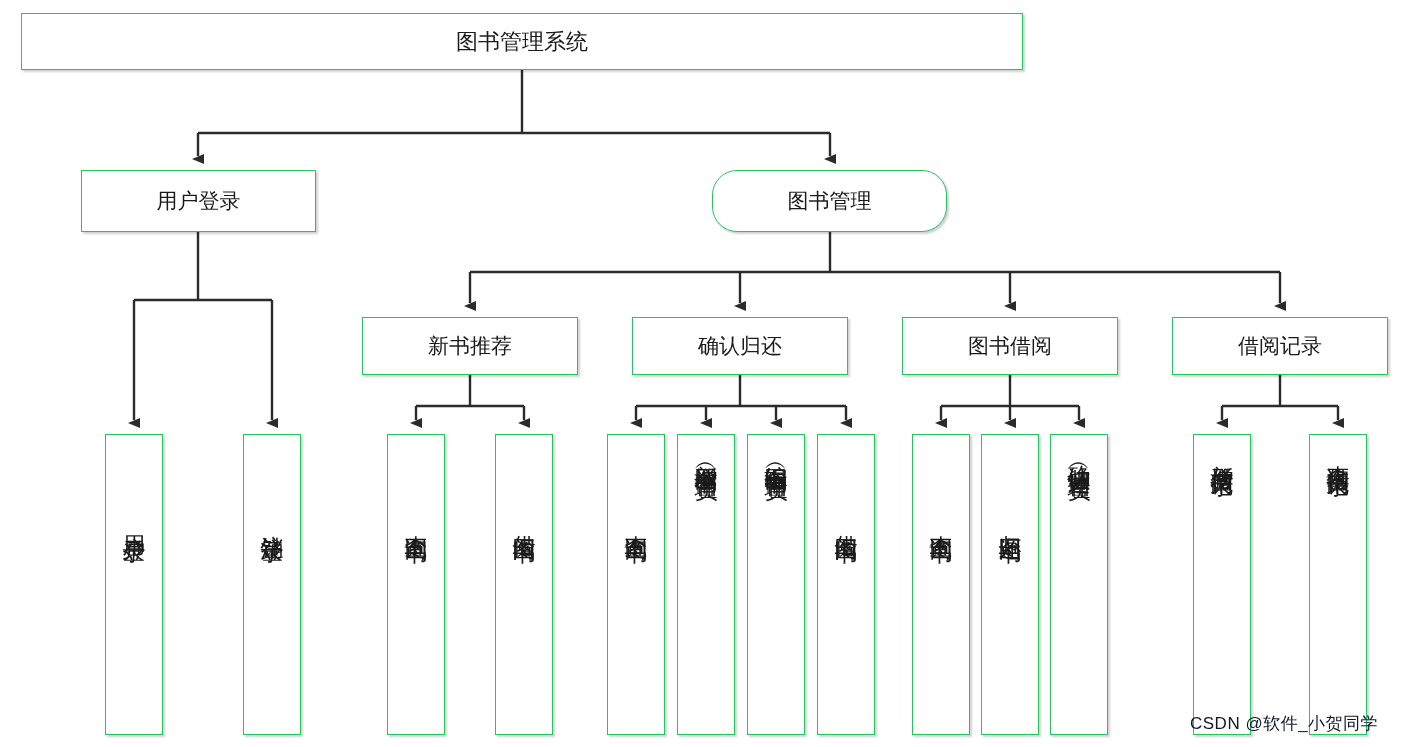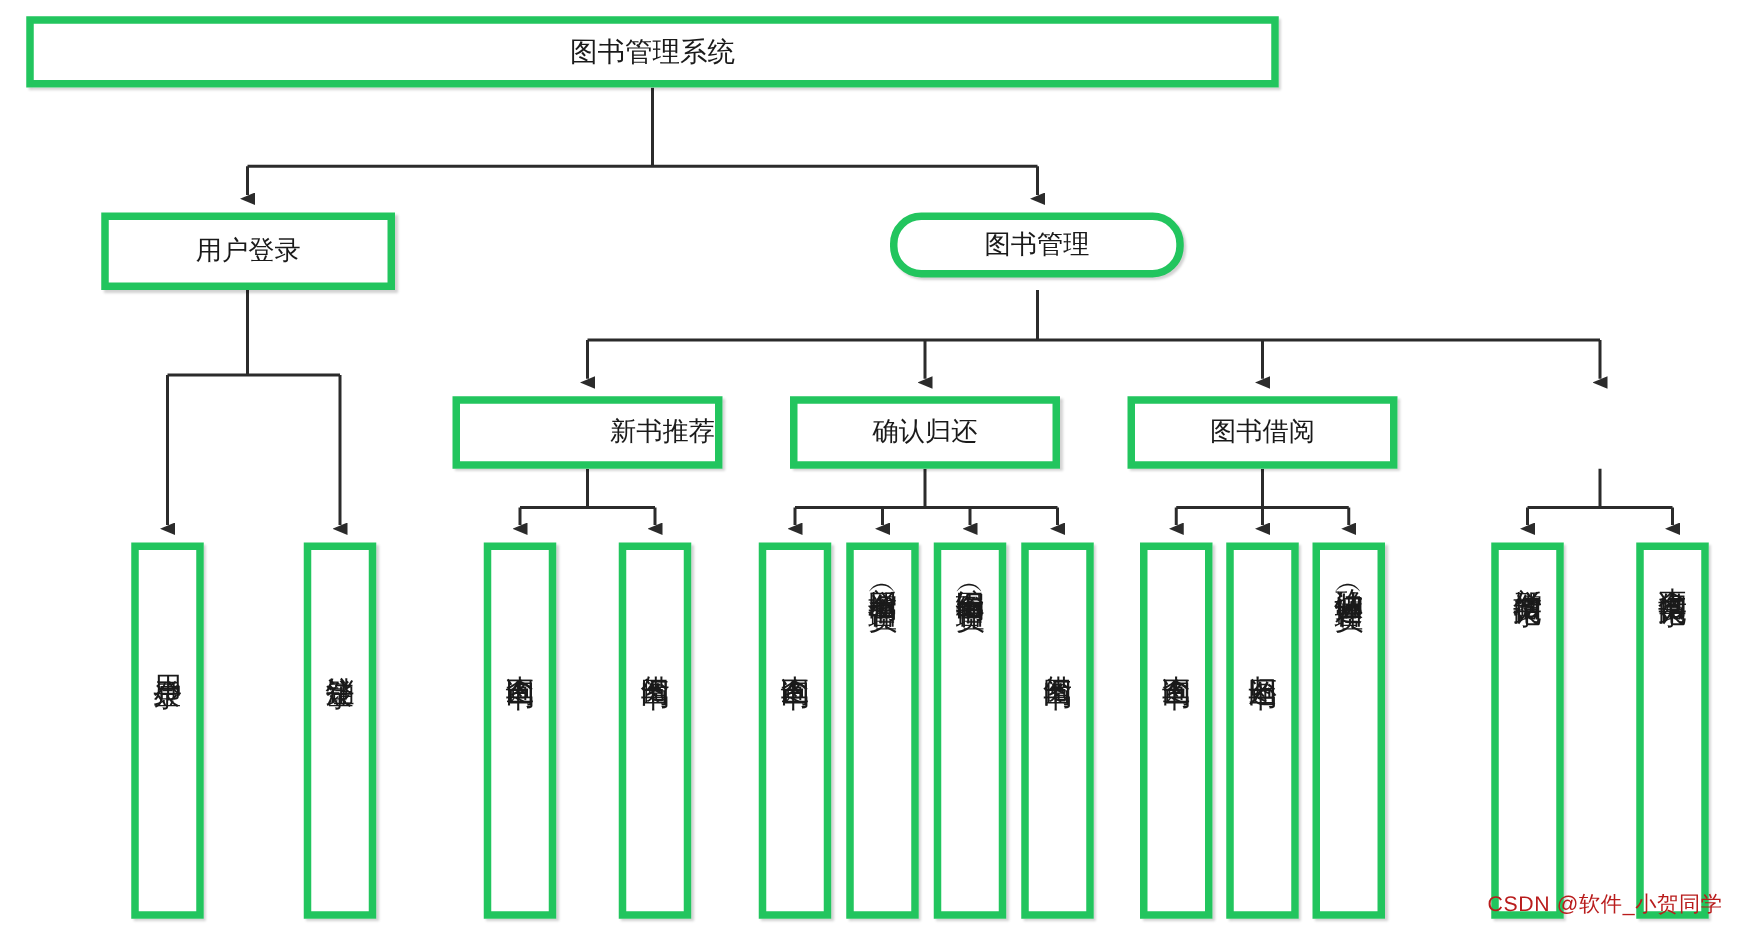--- a/index.html
+++ b/index.html
@@ -22,21 +22,21 @@
     left: 0;
     top: 0;
     width: 1405px;
     height: 747px;
     pointer-events: none;
   }
   .node {
     position: absolute;
     box-sizing: border-box;
     background: #ffffff;
-    border: 6px solid #22c55e;
+    border: 1px solid #22c55e;
     box-shadow: 2px 2px 2px rgba(0,0,0,0.18);
     display: flex;
     align-items: center;
     justify-content: center;
     color: #1a1a1a;
   }
   .node .label {
     display: block;
     text-align: center;
     line-height: 1.18;
@@ -65,21 +65,21 @@
     margin-top: 74px;
   }
   .node.vert.tall .label {
     margin-top: 6px;
   }
   .watermark {
     position: absolute;
     left: 1190px;
     top: 712px;
     font-size: 17px;
-    color: #b91c1c;
+    color: #0f172a;
     letter-spacing: 0.5px;
     white-space: nowrap;
     z-index: 5;
   }
 </style>
 </head>
 <body>
 
 <div id="canvas">
 
@@ -133,33 +133,36 @@
     </g>
   </svg>
 
   <div class="node root horiz" style="left:21px; top:13px; width:1002px; height:57px;">
     <span class="label">图书管理系统</span>
   </div>
 
   <div class="node horiz" style="left:81px; top:170px; width:235px; height:62px;">
     <span class="label">用户登录</span>
   </div>
-  <div class="node horiz" style="left:712px; top:170px; width:235px; height:52px;border-radius:25px;">
+  <div class="node horiz" style="left:712px; top:170px; width:235px; height:62px;border-radius:25px;">
     <span class="label">图书管理</span>
   </div>
 
-  <div class="node horiz" style="left:362px; top:317px; width:216px; height:58px;justify-content:flex-end;">
+  <div class="node horiz" style="left:362px; top:317px; width:216px; height:58px;">
     <span class="label">新书推荐</span>
   </div>
   <div class="node horiz" style="left:632px; top:317px; width:216px; height:58px;">
     <span class="label">确认归还</span>
   </div>
   <div class="node horiz" style="left:902px; top:317px; width:216px; height:58px;">
     <span class="label">图书借阅</span>
   </div>
+  <div class="node horiz" style="left:1172px; top:317px; width:216px; height:58px;">
+    <span class="label">借阅记录</span>
+  </div>
 
   <div class="node vert mid" style="left:105px; top:434px; width:58px; height:301px;">
     <span class="label" style="margin-top: 74px;">用户登录</span>
   </div>
   <div class="node vert mid" style="left:243px; top:434px; width:58px; height:301px;">
     <span class="label" style="margin-top: 74px;">注销登录</span>
   </div>
 
   <div class="node vert mid" style="left:387px; top:434px; width:58px; height:301px;">
     <span class="label" style="margin-top: 74px;">查询图书</span>

